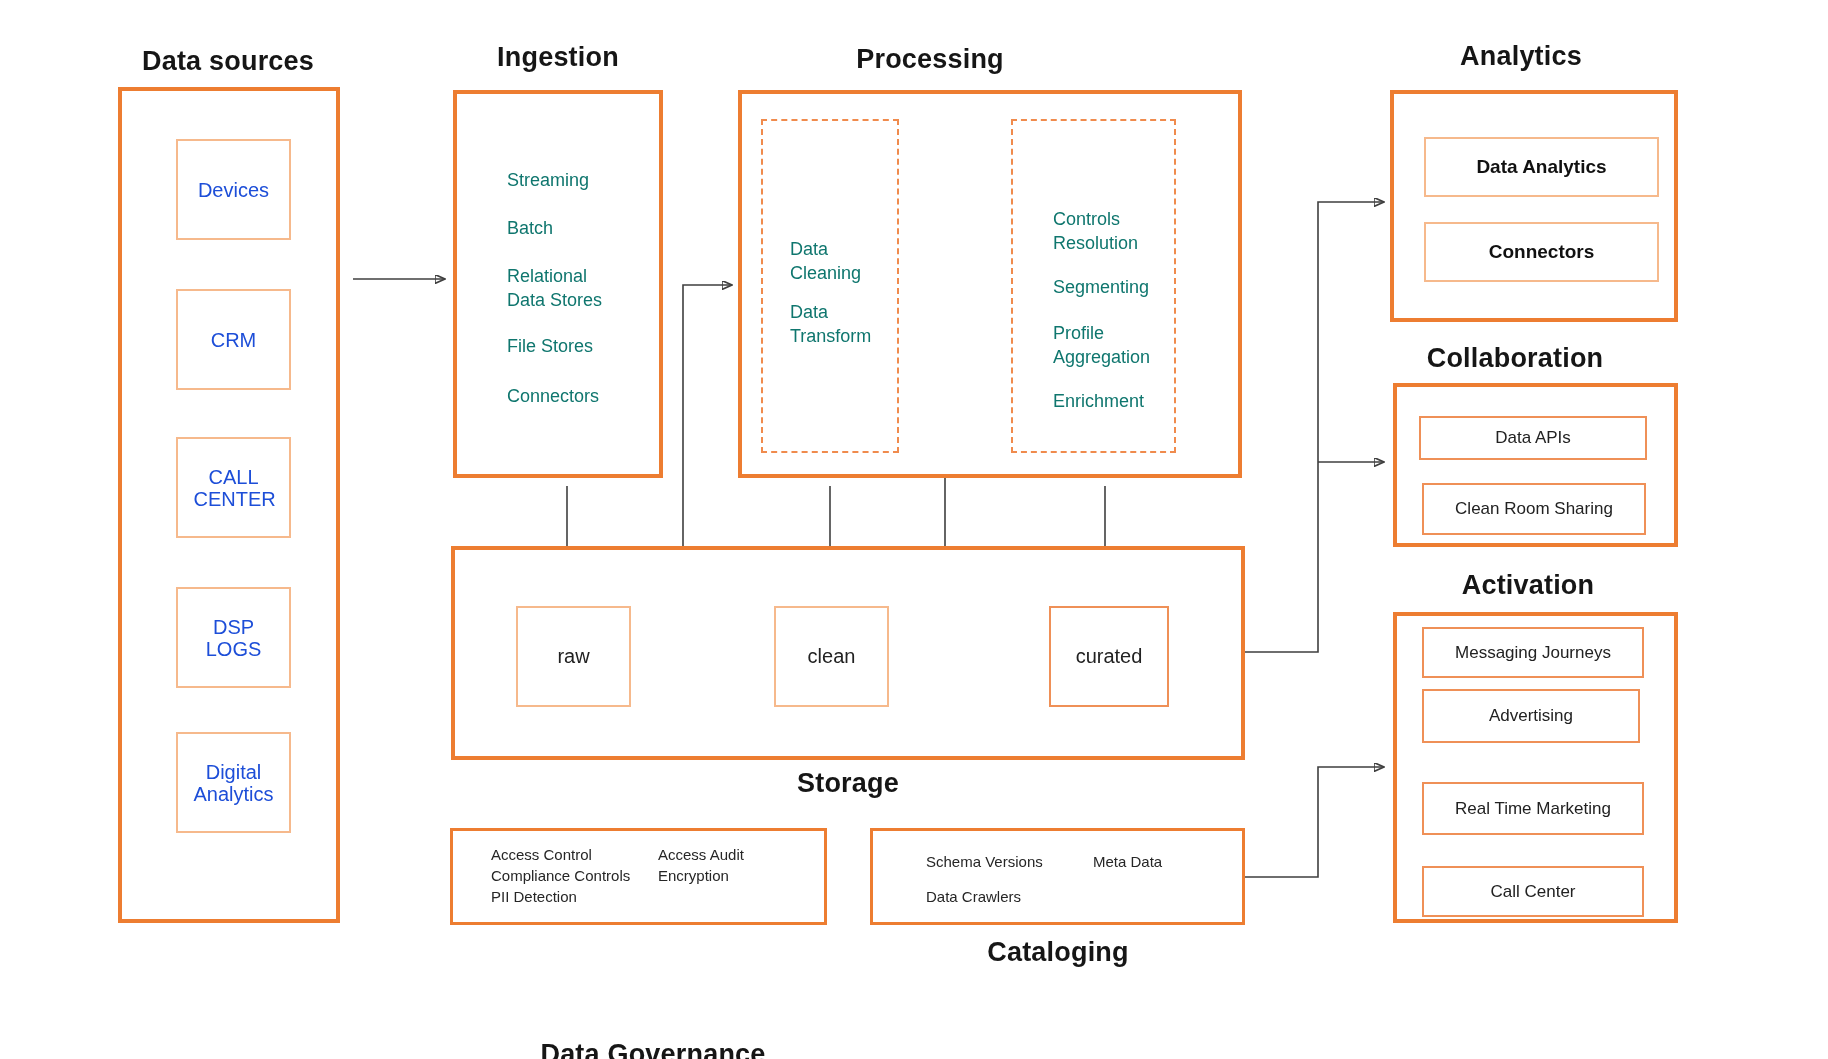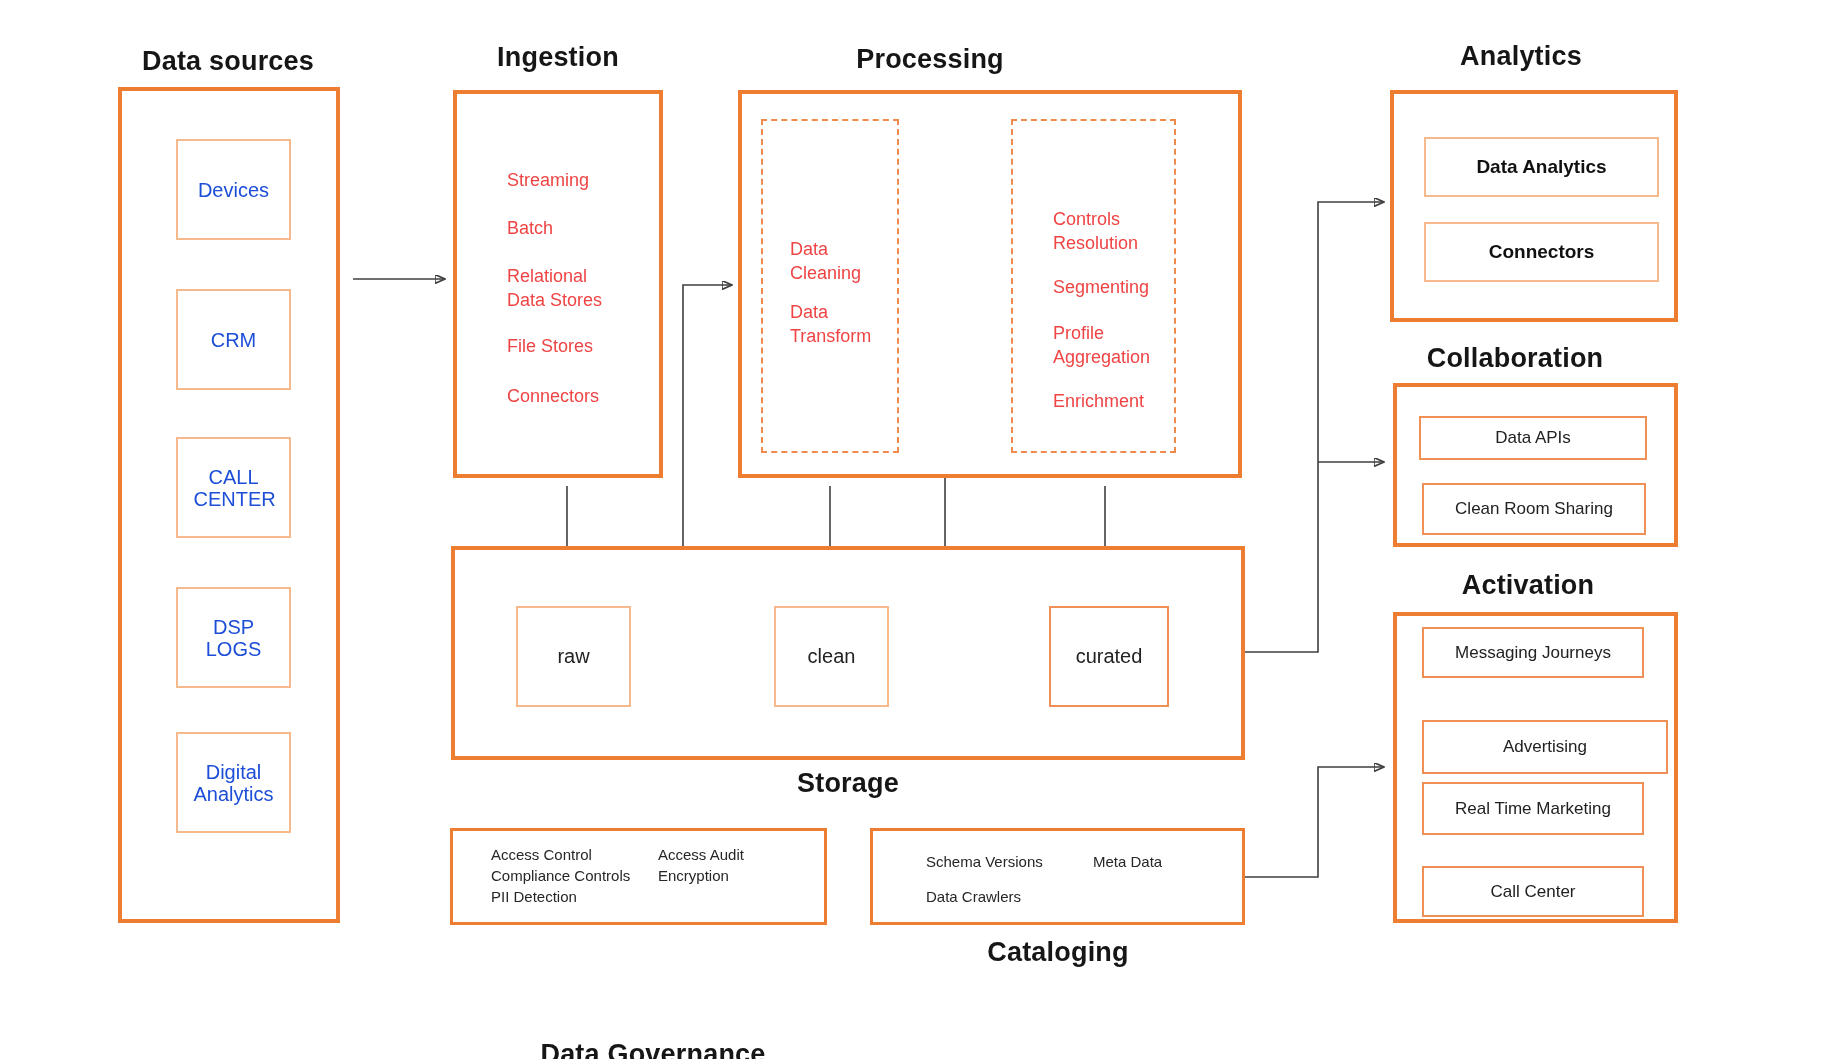--- a/index.html
+++ b/index.html
@@ -17,21 +17,21 @@
   .nodebox{
     position:absolute;box-sizing:border-box;background:#fff;
     display:flex;align-items:center;justify-content:center;text-align:center;
   }
   .light{border:2px solid #F6B98C;}
   .medium{border:2px solid #EF9057;}
   .src-label{font-size:20px;line-height:22px;color:#1d4ed8;}
   .store-label{font-size:20px;color:#222;}
   .pill-label{font-size:17px;color:#222;}
   .pill-label-bold{font-size:19px;font-weight:700;color:#111;}
-  .listitem{position:absolute;font-size:18px;line-height:24px;color:#ef4444;}
+  .listitem{position:absolute;font-size:18px;line-height:24px;color:#0f766e;}
   .smallitem{font-size:15px;line-height:21px;color:#262626;white-space:nowrap;}
   svg.wires{position:absolute;left:0;top:0;pointer-events:none;}
   svg.wires path{fill:none;stroke:#3f3f3f;stroke-width:1.6;}
 </style>
 </head>
 <body>
 
 <div id="canvas">
 
   <svg class="wires" width="1828" height="1059">
@@ -111,21 +111,21 @@
     <div class="nodebox medium" style="left:25px;top:96px;width:224px;height:52px;">
       <span class="pill-label">Clean Room Sharing</span>
     </div>
   </div>
 
   <div class="title" style="left:1528px;top:570px;">Activation</div>
   <div class="bigbox" style="left:1393px;top:612px;width:285px;height:311px;">
     <div class="nodebox medium" style="left:25px;top:11px;width:222px;height:51px;justify-content:center;">
       <span class="pill-label">Messaging Journeys</span>
     </div>
-    <div class="nodebox medium" style="left:25px;top:104px;width:246px;height:54px;">
+    <div class="nodebox medium" style="left:25px;top:73px;width:218px;height:54px;">
       <span class="pill-label">Advertising</span>
     </div>
     <div class="nodebox medium" style="left:25px;top:166px;width:222px;height:53px;">
       <span class="pill-label">Real Time Marketing</span>
     </div>
     <div class="nodebox medium" style="left:25px;top:250px;width:222px;height:51px;">
       <span class="pill-label">Call Center</span>
     </div>
   </div>
 

